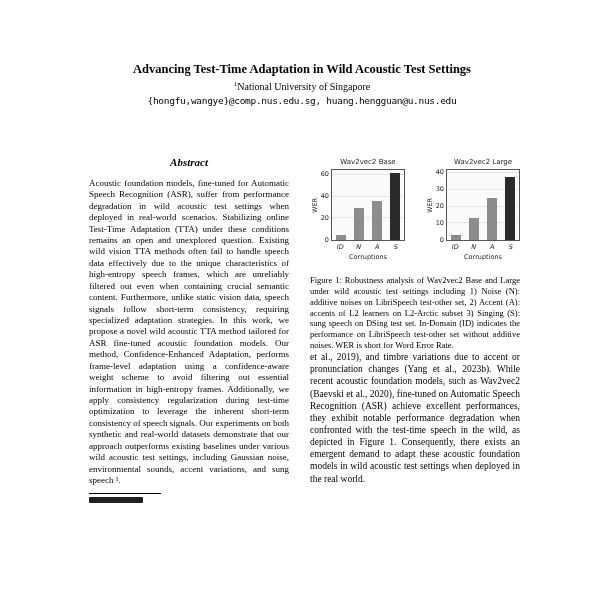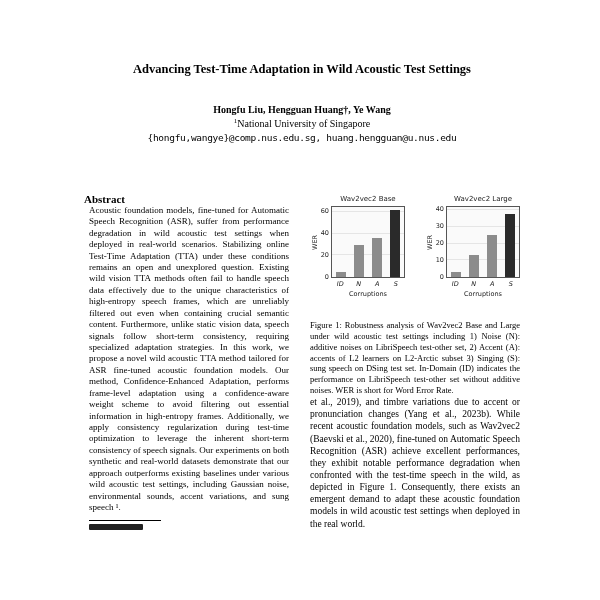--- a/index.html
+++ b/index.html
@@ -27,39 +27,41 @@
   .affiliation sup { font-size: 7px; }
   .emails {
     font-family: "DejaVu Sans Mono", monospace;
     font-size: 9.5px; text-align: center; margin-top: 3px;
     letter-spacing: -0.3px;
   }
   .columns { display: flex; gap: 16px; margin-top: 50px; }
   .col { flex: 1; min-width: 0; }
 
   .abstract-heading {
-    font-weight: bold; font-size: 11px;
+    text-align: center; font-weight: bold; font-size: 11px;
+    margin-bottom: 10px;
+    font-style: italic;
   }
   .abstract-text {
     font-size: 9px; line-height: 1.27; text-align: justify;
     padding: 0 5px;
   }
   .footnote-rule {
     width: 72px; border-top: 1px solid #000;
     margin: 7px 0 3px 5px;
   }
   .footnote-clipped {
     width: 54px; height: 6px; background: #222;
     margin-left: 5px; border-radius: 1px;
   }
 
   
   .figure-charts {
     display: flex; gap: 20px; 
-    margin: 2px 0 22px 0;
+    margin: 2px 0 14px 0;
     font-family: "DejaVu Sans", sans-serif;
   }
   .chart { width: 100px; }
   .chart-title {
     margin-left: 21px; text-align: center;
     font-size: 7px; color: #222; margin-bottom: 3px;
   }
   .chart-body { display: flex; height: 72px; }
   .ylabel {
     width: 9px; font-size: 6.5px; color: #222;
@@ -99,21 +101,20 @@
     font-size: 9.5px; line-height: 1.28; text-align: justify;
   }
 </style>
 </head>
 <body>
 
 <div class="page">
 
   <h1 class="title">Advancing Test-Time Adaptation in Wild Acoustic Test Settings</h1>
 
-  <div class="authors">Hongfu Liu, Hengguan Huang†, Ye Wang</div>
 
   <div class="affiliation"><sup>1</sup><span>National University of Singapore</span></div>
 
   <div class="emails">{hongfu,wangye}@comp.nus.edu.sg, huang.hengguan@u.nus.edu</div>
 
   <div class="columns">
 
     <div class="col">
       <div class="abstract-heading">Abstract</div>
       <p class="abstract-text">Acoustic foundation models, fine-tuned for Automatic Speech Recognition (ASR), suffer from performance degradation in wild acoustic test settings when deployed in real-world scenarios. Stabilizing online Test-Time Adaptation (TTA) under these conditions remains an open and unexplored question. Existing wild vision TTA methods often fail to handle speech data effectively due to the unique characteristics of high-entropy speech frames, which are unreliably filtered out even when containing crucial semantic content. Furthermore, unlike static vision data, speech signals follow short-term consistency, requiring specialized adaptation strategies. In this work, we propose a novel wild acoustic TTA method tailored for ASR fine-tuned acoustic foundation models. Our method, Confidence-Enhanced Adaptation, performs frame-level adaptation using a confidence-aware weight scheme to avoid filtering out essential information in high-entropy frames. Additionally, we apply consistency regularization during test-time optimization to leverage the inherent short-term consistency of speech signals. Our experiments on both synthetic and real-world datasets demonstrate that our approach outperforms existing baselines under various wild acoustic test settings, including Gaussian noise, environmental sounds, accent variations, and sung speech ¹.</p>

